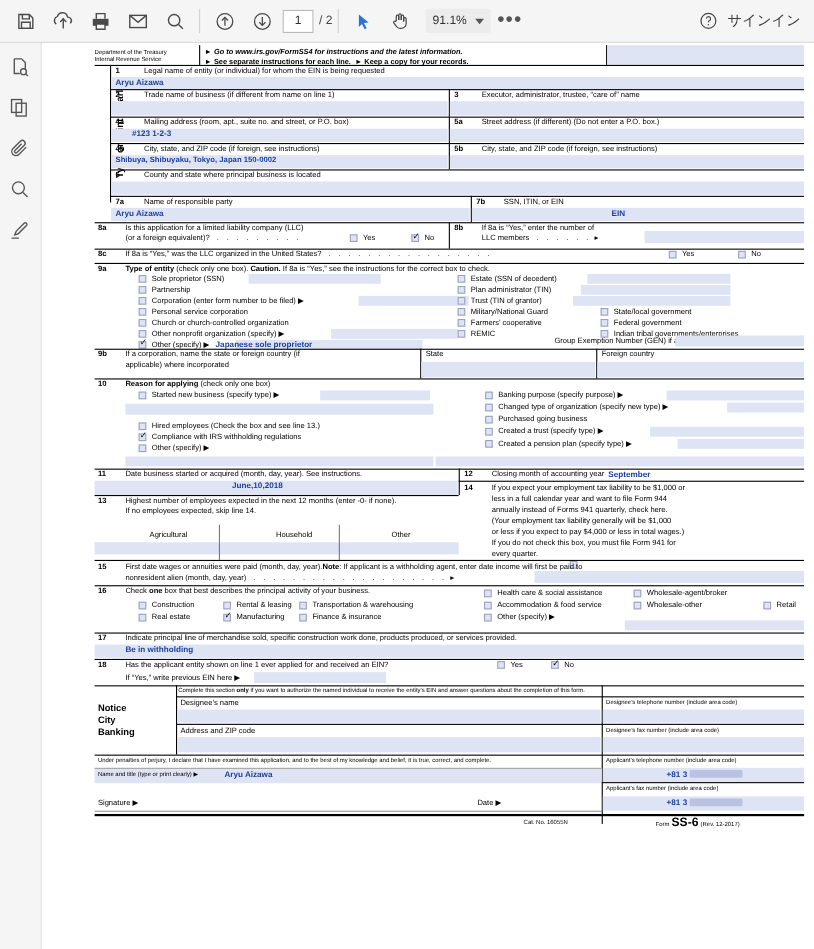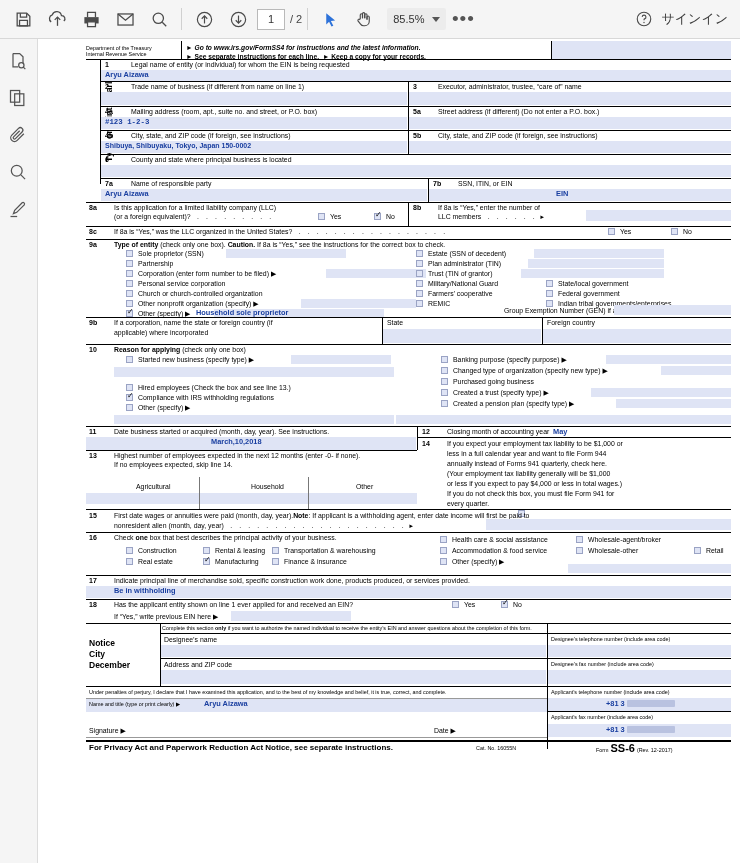--- a/index.html
+++ b/index.html
@@ -167,21 +167,21 @@
   </div>
   <div class="tb-btn">
     <svg width="18" height="18" viewBox="0 0 24 24" fill="none" stroke="currentColor" stroke-width="1.5">
       <path d="M7 12V6.5a1.5 1.5 0 0 1 3 0V11"></path>
         <path d="M10 11V5a1.5 1.5 0 0 1 3 0v6"></path>
       <path d="M13 11V6.5a1.5 1.5 0 0 1 3 0V13"></path>
         <path d="M16 12.5V9.5a1.5 1.5 0 0 1 3 0V15a6 6 0 0 1-6 6h-1.5a5 5 0 0 1-4.1-2.2L4 14.5a1.6 1.6 0 0 1 2.6-1.8L7 13"></path>
     </svg>
   </div>
   <div id="zoom-box">
-    <span>85.5%</span>
+    <span>91.1%</span>
     <span class="caret-dn"></span>
   </div>
   <div class="tb-btn" id="more-btn">•••</div>
   <div class="spacer"></div>
   <div class="tb-btn">
     <svg width="18" height="18" viewBox="0 0 24 24" fill="none" stroke="currentColor" stroke-width="1.5">
       <circle cx="12" cy="12" r="9"></circle>
         <path d="M9.6 9.2a2.5 2.5 0 1 1 3.2 2.6c-.6.3-.8.8-.8 1.4v.5"></path>
         <circle cx="12" cy="16.6" r="0.9" fill="currentColor" stroke="none"></circle>
     </svg>
@@ -260,21 +260,21 @@
   <div class="fillbar" style="left:15px; top:51px; width:306px; height:13px;"></div>
   <div class="fillbar" style="left:323px; top:51px; width:322px; height:13px;"></div>
   <div class="hline" style="left:14px; top:65px; width:631px;"></div>
 
   <div class="cell num" style="left:19px; top:67px;">4a</div>
   <div class="cell lbl" style="left:45px; top:67px;">Mailing address (room, apt., suite no. and street, or P.O. box)</div>
   <div class="vline" style="left:322px; top:65px; height:24px;"></div>
   <div class="cell num" style="left:327px; top:67px;">5a</div>
   <div class="cell lbl" style="left:352px; top:67px;">Street address (if different) (Do not enter a P.O. box.)</div>
   <div class="fillbar" style="left:15px; top:76px; width:306px; height:12px;"></div>
-  <div class="cell entry" style="left:19px; top:77px;font-family:Liberation Mono, monospace;">#123 1-2-3</div>
+  <div class="cell entry" style="left:34px; top:77px;">#123 1-2-3</div>
   <div class="fillbar" style="left:323px; top:76px; width:322px; height:12px;"></div>
   <div class="hline" style="left:14px; top:89px; width:631px;"></div>
 
   <div class="cell num" style="left:19px; top:91px;">4b</div>
   <div class="cell lbl" style="left:45px; top:91px;">City, state, and ZIP code (if foreign, see instructions)</div>
   <div class="vline" style="left:322px; top:89px; height:24px;"></div>
   <div class="cell num" style="left:327px; top:91px;">5b</div>
   <div class="cell lbl" style="left:352px; top:91px;">City, state, and ZIP code (if foreign, see instructions)</div>
   <div class="fillbar" style="left:15px; top:100px; width:306px; height:12px;"></div>
   <div class="cell entry" style="left:19px; top:101px; font-size:7px;">Shibuya, Shibuyaku, Tokyo, Japan 150-0002</div>
@@ -348,21 +348,21 @@
         <span class="cb" style="position: absolute; left: 40px; top: 239px;"></span>
         <div class="cell lbl" style="left: 52px; top: 239px; white-space: nowrap;">Personal service corporation</div>
         <span class="cb" style="position: absolute; left: 40px; top: 249px;"></span>
         <div class="cell lbl" style="left: 52px; top: 249px; white-space: nowrap;">Church or church-controlled organization</div>
         <span class="cb" style="position: absolute; left: 40px; top: 259px;"></span>
         <div class="cell lbl" style="left: 52px; top: 259px; white-space: nowrap;">Other nonprofit organization (specify) ▶</div>
         <div class="fillbar" style="left: 215px; top: 258px; width: 115px; height: 9px;"></div>
         <span class="cb on" style="position: absolute; left: 40px; top: 269px;"></span>
         <div class="cell lbl" style="left: 52px; top: 269px; white-space: nowrap;">Other (specify) ▶</div>
         <div class="fillbar" style="left: 128px; top: 268px; width: 170px; height: 9px;"></div>
-        <div class="cell entry" style="left: 110px; top: 268px; white-space: nowrap;">Household sole proprietor</div>
+        <div class="cell entry" style="left: 110px; top: 268px; white-space: nowrap;">Japanese sole proprietor</div>
       </div>
 
   <div id="n9a-right">
         <span class="cb" style="position: absolute; left: 330px; top: 209px;"></span>
         <div class="cell lbl" style="left: 342px; top: 209px; white-space: nowrap;">Estate (SSN of decedent)</div>
         <div class="fillbar" style="left: 448px; top: 208px; width: 130px; height: 9px;"></div>
         <span class="cb" style="position: absolute; left: 330px; top: 219px;"></span>
         <div class="cell lbl" style="left: 342px; top: 219px; white-space: nowrap;">Plan administrator (TIN)</div>
         <div class="fillbar" style="left: 442px; top: 218px; width: 136px; height: 9px;"></div>
         <span class="cb" style="position: absolute; left: 330px; top: 229px;"></span>
@@ -433,26 +433,26 @@
         <div class="fillbar" style="left: 530px; top: 358px; width: 115px; height: 9px;"></div>
       </div>
   <div class="fillbar" style="left:28px; top:326px; width:280px; height:10px;"></div>
   <div class="fillbar" style="left:28px; top:374px; width:280px; height:9px;"></div>
   <div class="fillbar" style="left:310px; top:374px; width:335px; height:9px;"></div>
   <div class="hline" style="left:0; top:385px; width:645px;"></div>
 
   <div class="cell num" style="left:3px; top:387px;">11</div>
   <div class="cell lbl" style="left:28px; top:387px;">Date business started or acquired (month, day, year). See instructions.</div>
   <div class="fillbar" style="left:0; top:396px; width:330px; height:13px;"></div>
-  <div class="cell entry" style="left:125px; top:397px;">March,10,2018</div>
+  <div class="cell entry" style="left:125px; top:397px;">June,10,2018</div>
   <div class="vline" style="left:331px; top:385px; height:24px;"></div>
   <div class="cell num" style="left:336px; top:387px;">12</div>
   <div class="cell lbl" style="left:361px; top:387px;">Closing month of accounting year</div>
   <div class="fillbar" style="left:332px; top:385px; width:313px; height:11px; z-index:-1;"></div>
-  <div class="cell entry" style="left:467px; top:387px;">May</div>
+  <div class="cell entry" style="left:467px; top:387px;">September</div>
   <div class="hline" style="left:0; top:409px; width:331px;"></div>
   <div class="hline" style="left:331px; top:396px; width:314px;"></div>
 
   <div class="cell num" style="left:3px; top:411px;">13</div>
   <div class="cell lbl" style="left:28px; top:411px;">Highest number of employees expected in the next 12 months (enter -0- if none).</div>
   <div class="cell lbl" style="left:28px; top:420px;">If no employees expected, skip line 14.</div>
   <div class="cell lbl" style="left:50px; top:442px;">Agricultural</div>
   <div class="cell lbl" style="left:165px; top:442px;">Household</div>
   <div class="cell lbl" style="left:270px; top:442px;">Other</div>
   <div class="fillbar" style="left:0; top:452px; width:331px; height:11px;"></div>
@@ -546,21 +546,21 @@
 
   <div class="cell xs" style="left:76px; top:584px;">
     <span>Complete this section</span>
     <span class="b">only</span>
     <span>if you want to authorize the named individual to receive the entity’s EIN and answer questions about the completion of this form.</span>
   </div>
   <div class="hline" style="left:74px; top:592px; width:571px;"></div>
   <div class="vline" style="left:74px; top:582px; height:63px;"></div>
   <div class="cell b" style="left:3px; top:597px; font-size:8.5px;">Notice</div>
   <div class="cell b" style="left:3px; top:608px; font-size:8.5px;">City</div>
-  <div class="cell b" style="left:3px; top:619px; font-size:8.5px;">December</div>
+  <div class="cell b" style="left:3px; top:619px; font-size:8.5px;">Banking</div>
   <div class="cell lbl" style="left:78px; top:595px;">Designee’s name</div>
   <div class="fillbar" style="left:75px; top:604px; width:385px; height:12px;"></div>
   <div class="vline" style="left:461px; top:582px; height:63px;"></div>
   <div class="cell xs" style="left:465px; top:595px;">Designee’s telephone number (include area code)</div>
   <div class="fillbar" style="left:462px; top:604px; width:183px; height:12px;"></div>
   <div class="hline" style="left:74px; top:617px; width:571px;"></div>
   <div class="cell lbl" style="left:78px; top:620px;">Address and ZIP code</div>
   <div class="fillbar" style="left:75px; top:629px; width:385px; height:14px;"></div>
   <div class="cell xs" style="left:465px; top:620px;">Designee’s fax number (include area code)</div>
   <div class="fillbar" style="left:462px; top:629px; width:183px; height:14px;"></div>
@@ -581,21 +581,20 @@
   <div class="cell xs" style="left:465px; top:673px;">Applicant’s fax number (include area code)</div>
   <div class="fillbar" style="left:462px; top:683px; width:183px; height:13px;"></div>
   <div class="cell entry" style="left:520px; top:685px;">
     <span>+81 3</span> <span class="redact"></span>
   </div>
   <div class="cell lbl" style="left:3px; top:686px;">Signature ▶</div>
   <div class="cell lbl" style="left:348px; top:686px;">Date ▶</div>
   <div class="grayline" style="left:0; top:696px; width:461px;"></div>
   <div class="hline" style="left:0; top:699px; width:645px; height:1.5px;"></div>
 
-  <div class="cell b" style="left:3px; top:702px; font-size:8px;">For Privacy Act and Paperwork Reduction Act Notice, see separate instructions.</div>
   <div class="cell xs" style="left:390px; top:704px;">Cat. No. 16055N</div>
   <div class="cell" style="left:510px; top:701px;">
     <span class="xs">Form</span>
     <span class="b" style="font-size:11px;">SS-6</span>
     <span class="xs">(Rev. 12-2017)</span>
   </div>
 
  </div>
 </div>
 

